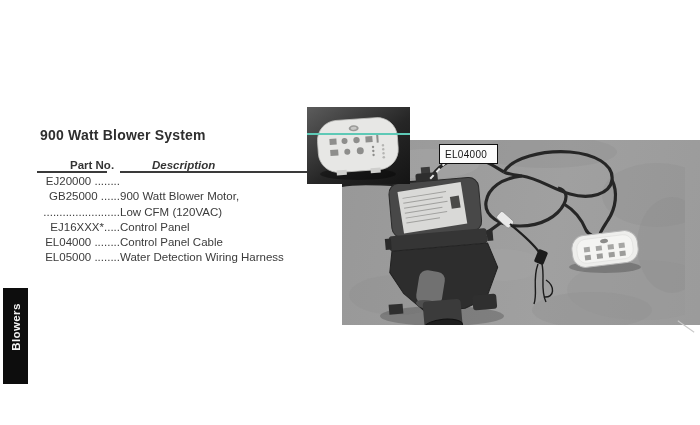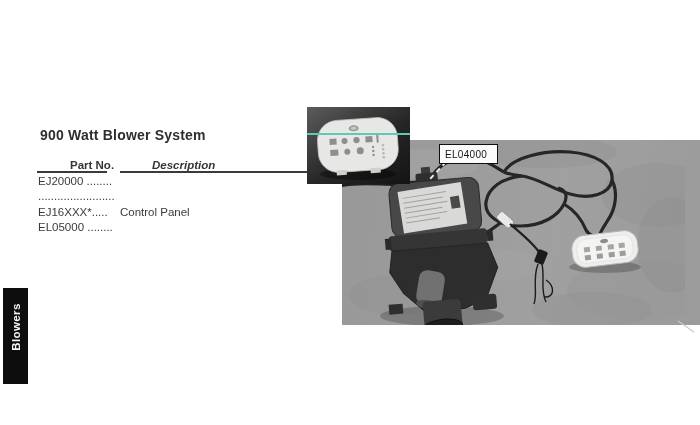--- a/index.html
+++ b/index.html
@@ -19,21 +19,21 @@
   
   .doc-title{position:absolute;left:40px;top:127px;font-size:14px;font-weight:bold;color:#2e2e2e;letter-spacing:.2px;}
   .col-head{position:absolute;top:159px;font-size:11.5px;font-weight:bold;color:#343434;padding-left:32px;}
   .col-head.part{left:38px;}
   .col-head.desc{left:120px;font-style:italic;}
   .rule{position:absolute;top:171px;height:1.5px;background:#3a3a3a;}
   .rule.part{left:37px;width:70px;}
   .rule.desc{left:120px;width:189px;}
   .trows{position:absolute;left:38px;top:174px;width:300px;}
   .trow{display:flex;height:15.3px;line-height:15.3px;font-size:11.5px;color:#3b3b3b;}
-  .trow .part{display:inline-block;width:82px;white-space:nowrap;overflow:hidden;}
+  .trow .part{display:inline-block;width:82px;white-space:nowrap;overflow:hidden;text-align:right;}
   .trow .desc{white-space:nowrap;}
   
   .main-photo{
     position:absolute;left:342px;top:140px;width:384px;height:185px;
     background:linear-gradient(100deg,#989898,#a0a0a0 55%,#9a9a9a);overflow:hidden;
   }
   .part-label{
     position:absolute;background:#fcfcfc;border:1.5px solid #101010;color:#141414;
     font-size:10px;letter-spacing:.3px;display:flex;align-items:center;padding-left:5px;box-sizing:border-box;
   }
@@ -57,28 +57,38 @@
   <div class="col-head part">Part No.</div>
   <div class="col-head desc">Description</div>
   <div class="rule part"></div>
   <div class="rule desc"></div>
 
   <div class="trows">
     <div class="trow">
       <span class="part">EJ20000 ........</span>
     </div>
     <div class="trow">
+      <span class="part">GB25000 ......</span>
+      <span class="desc">900 Watt Blower Motor,</span>
+    </div>
+    <div class="trow">
       <span class="part">........................</span>
+      <span class="desc">Low CFM (120VAC)</span>
     </div>
     <div class="trow">
       <span class="part">EJ16XXX*.....</span>
       <span class="desc">Control Panel</span>
     </div>
     <div class="trow">
+      <span class="part">EL04000 ........</span>
+      <span class="desc">Control Panel Cable</span>
+    </div>
+    <div class="trow">
       <span class="part">EL05000 ........</span>
+      <span class="desc">Water Detection Wiring Harness</span>
     </div>
   </div>
 
   <div class="main-photo">
     <svg width="343" height="185" viewBox="0 0 343 185">
 
       <g>
         <ellipse cx="85" cy="24" rx="52" ry="15" fill="#a9a9a9" opacity="0.45"></ellipse>
         <ellipse cx="205" cy="12" rx="70" ry="16" fill="#8f8f8f" opacity="0.35"></ellipse>
         <ellipse cx="315" cy="55" rx="55" ry="32" fill="#929292" opacity="0.45"></ellipse>

